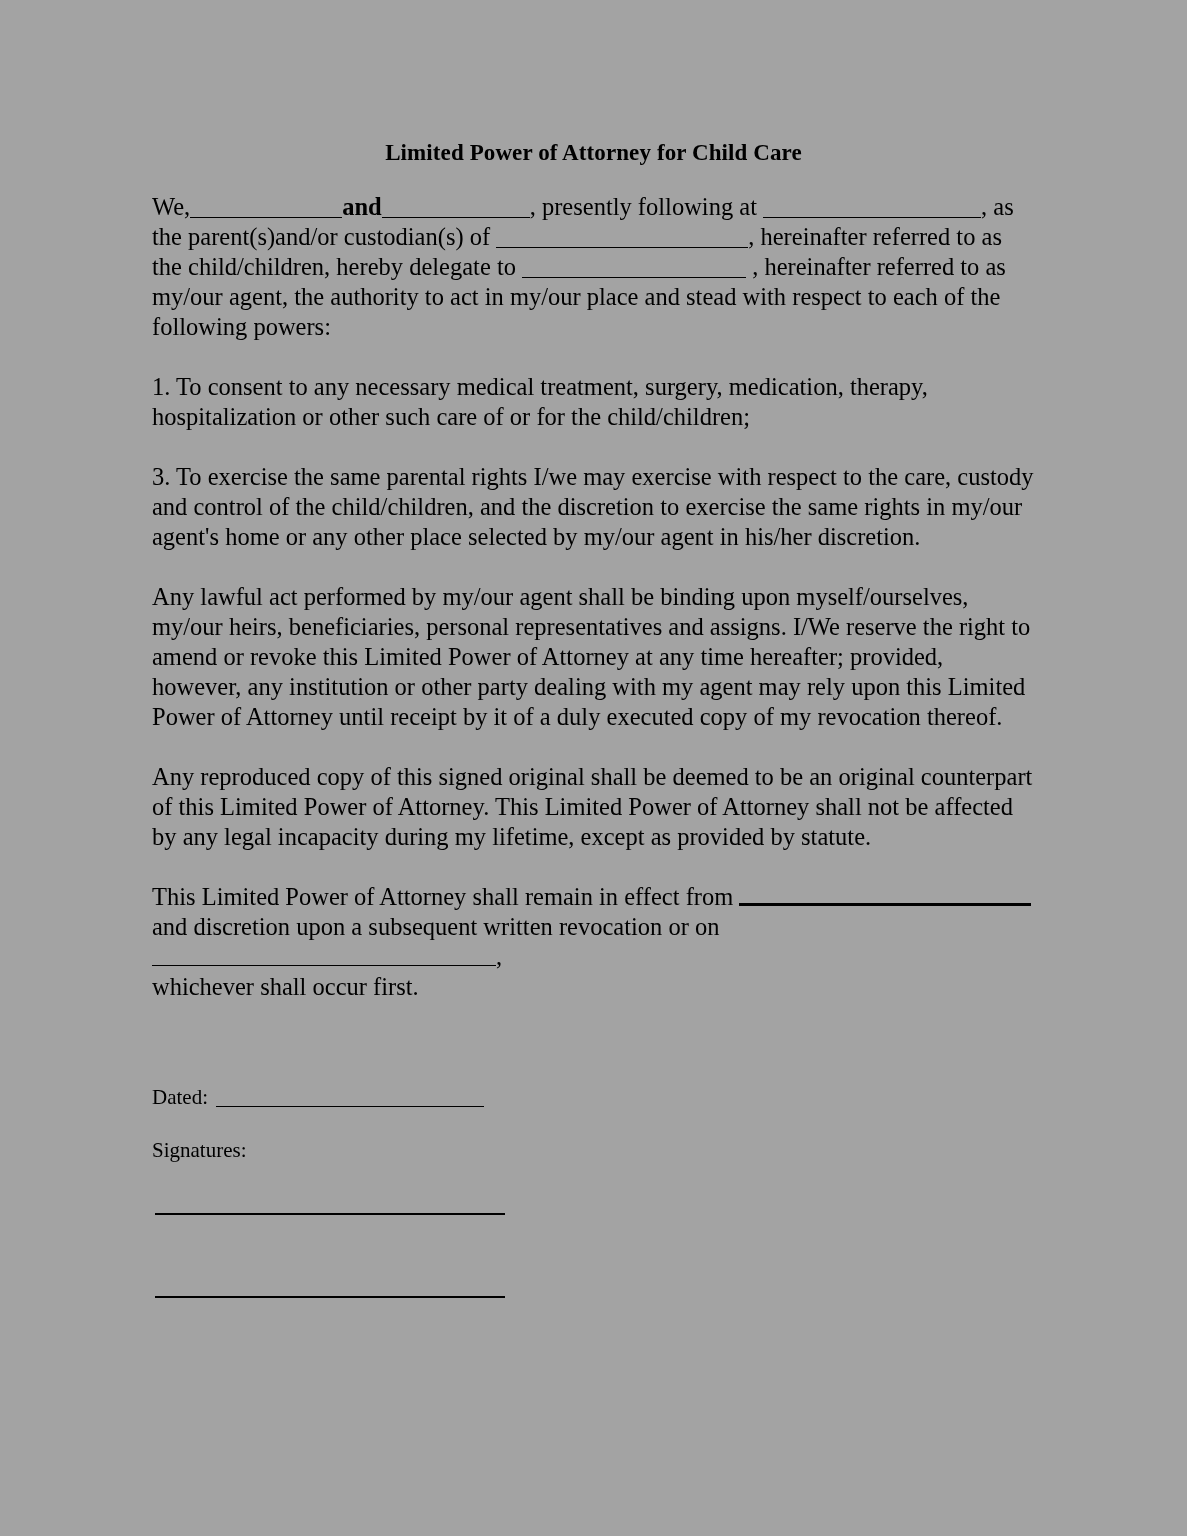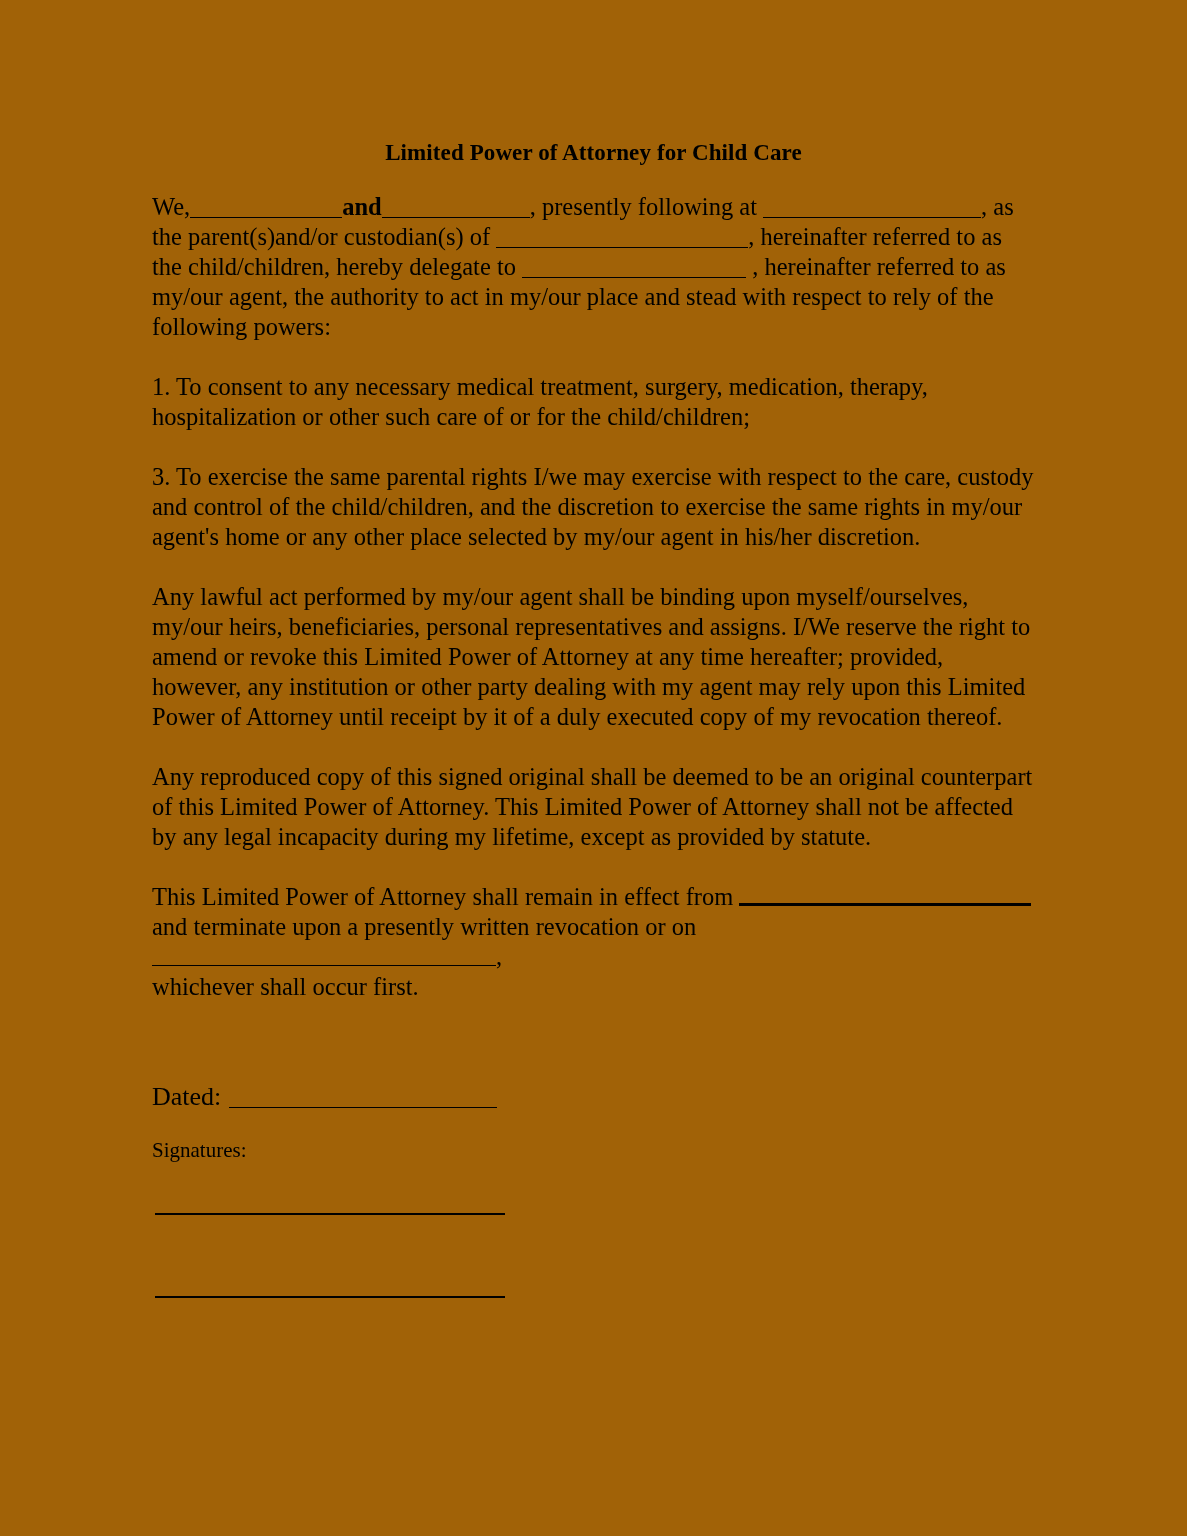--- a/index.html
+++ b/index.html
@@ -4,21 +4,21 @@
 <style>
   html, body {
     margin: 0;
     padding: 0;
     background: #ffffff;
   }
   .page {
     position: relative;
     width: 1187px;
     height: 1536px;
-    background: #a16207;
+    background: #a3a3a3;
     margin: 0 auto;
     overflow: hidden;
     font-family: "Liberation Serif", "DejaVu Serif", serif;
     color: #000000;
   }
   .doc-title {
     position: absolute;
     left: 0;
     right: 0;
     top: 140px;
@@ -75,21 +75,21 @@
     border-bottom: 1.4px solid #000;
     height: 0.72em;
     vertical-align: baseline;
     margin-bottom: -0.05em;
   }
 
   .dated-row {
     position: absolute;
     left: 152px;
     top: 1082px;
-    font-size: 26px;
+    font-size: 21px;
     line-height: 30px;
     white-space: nowrap;
   }
   .dated-blank {
     display: inline-block;
     width: 268px;
     border-bottom: 1.6px solid #000;
     height: 0.95em;
     margin-bottom: -0.12em;
     margin-left: 8px;
@@ -117,30 +117,30 @@
 <div class="page">
 
   <div class="doc-title">Limited Power of Attorney for Child Care</div>
 
   <div class="body-block">
 
     <p class="para"><span>We,</span><span class="blank w1"></span><span class="b">and</span><span class="blank w2"></span><span>, presently following at</span>
       <span class="blank w3"></span><span>, as the parent(s)and/or custodian(s) of</span>
       <span class="blank w4"></span><span>, hereinafter referred to as the child/children, hereby delegate to</span>
       <span class="blank w5"></span>
-      <span>, hereinafter referred to as my/our agent, the authority to act in my/our place and stead with respect to rely of the following powers:</span></p>
+      <span>, hereinafter referred to as my/our agent, the authority to act in my/our place and stead with respect to each of the following powers:</span></p>
 
     <p class="para">1. To consent to any necessary medical treatment, surgery, medication, therapy, hospitalization or other such care of or for the child/children;</p>
     <p class="para">3. To exercise the same parental rights I/we may exercise with respect to the care, custody and control of the child/children, and the discretion to exercise the same rights in my/our agent's home or any other place selected by my/our agent in his/her discretion.</p>
 
     <p class="para">Any lawful act performed by my/our agent shall be binding upon myself/ourselves, my/our heirs, beneficiaries, personal representatives and assigns. I/We reserve the right to amend or revoke this Limited Power of Attorney at any time hereafter; provided, however, any institution or other party dealing with my agent may rely upon this Limited Power of Attorney until receipt by it of a duly executed copy of my revocation thereof.</p>
     <p class="para">Any reproduced copy of this signed original shall be deemed to be an original counterpart of this Limited Power of Attorney. This Limited Power of Attorney shall not be affected by any legal incapacity during my lifetime, except as provided by statute.</p>
 
     <p class="para"><span>This Limited Power of Attorney shall remain in effect from</span>
-      <span class="rule-thick"></span><br><span>and terminate upon a presently written revocation or on</span><span class="rule-thin"></span><span>,</span><br><span>whichever shall occur first.</span></p>
+      <span class="rule-thick"></span><br><span>and discretion upon a subsequent written revocation or on</span><span class="rule-thin"></span><span>,</span><br><span>whichever shall occur first.</span></p>
 
   </div>
 
   <div class="dated-row"><span>Dated:</span><span class="dated-blank"></span></div>
 
   <div class="signatures-label">Signatures:</div>
 
   <div class="sig-line sig-line-1"></div>
   <div class="sig-line sig-line-2"></div>
 

